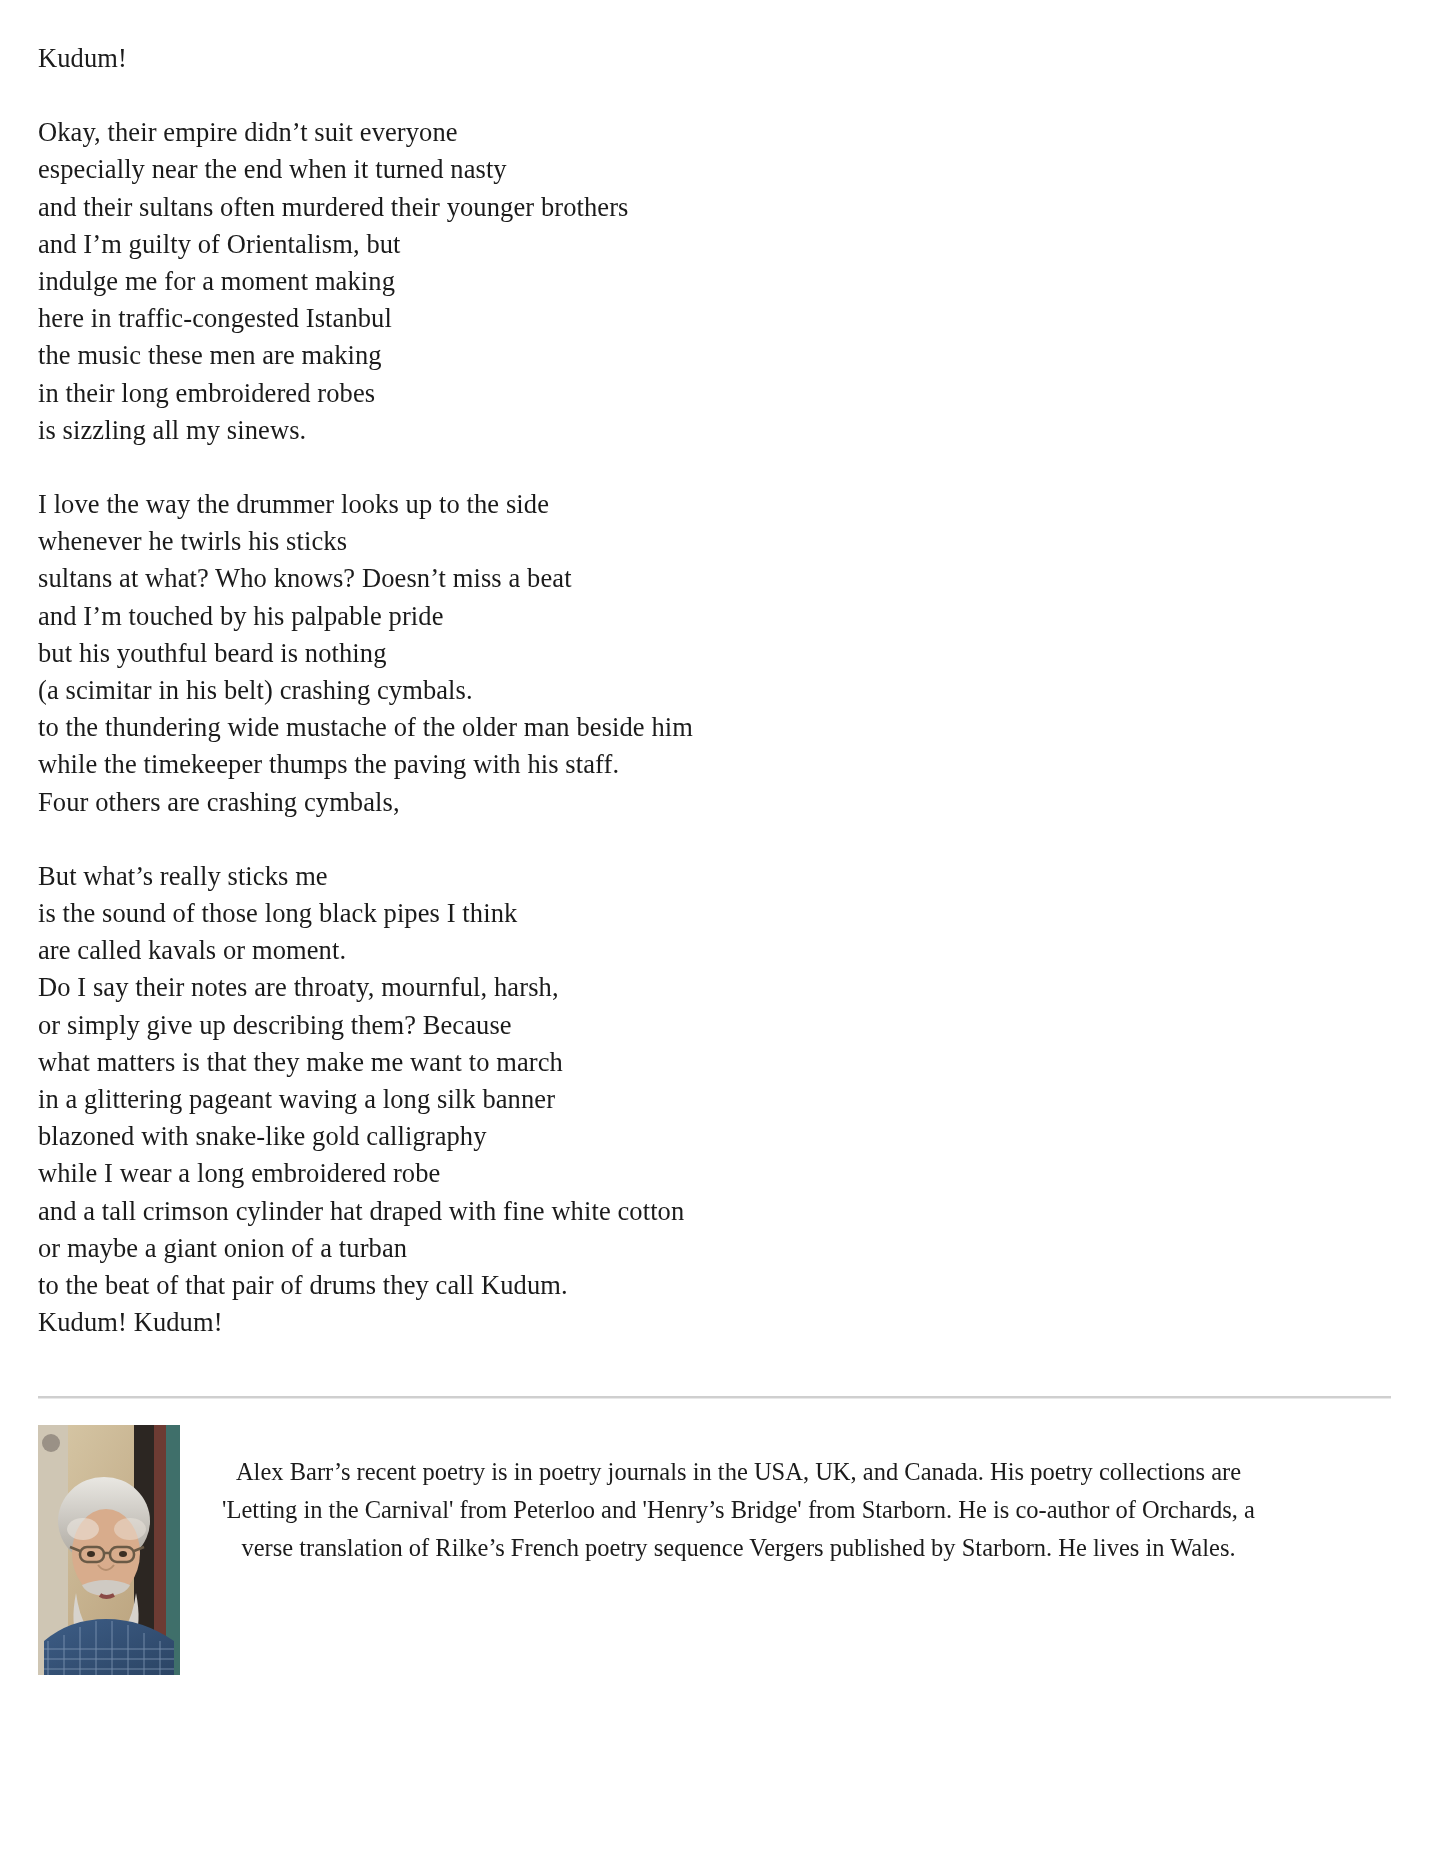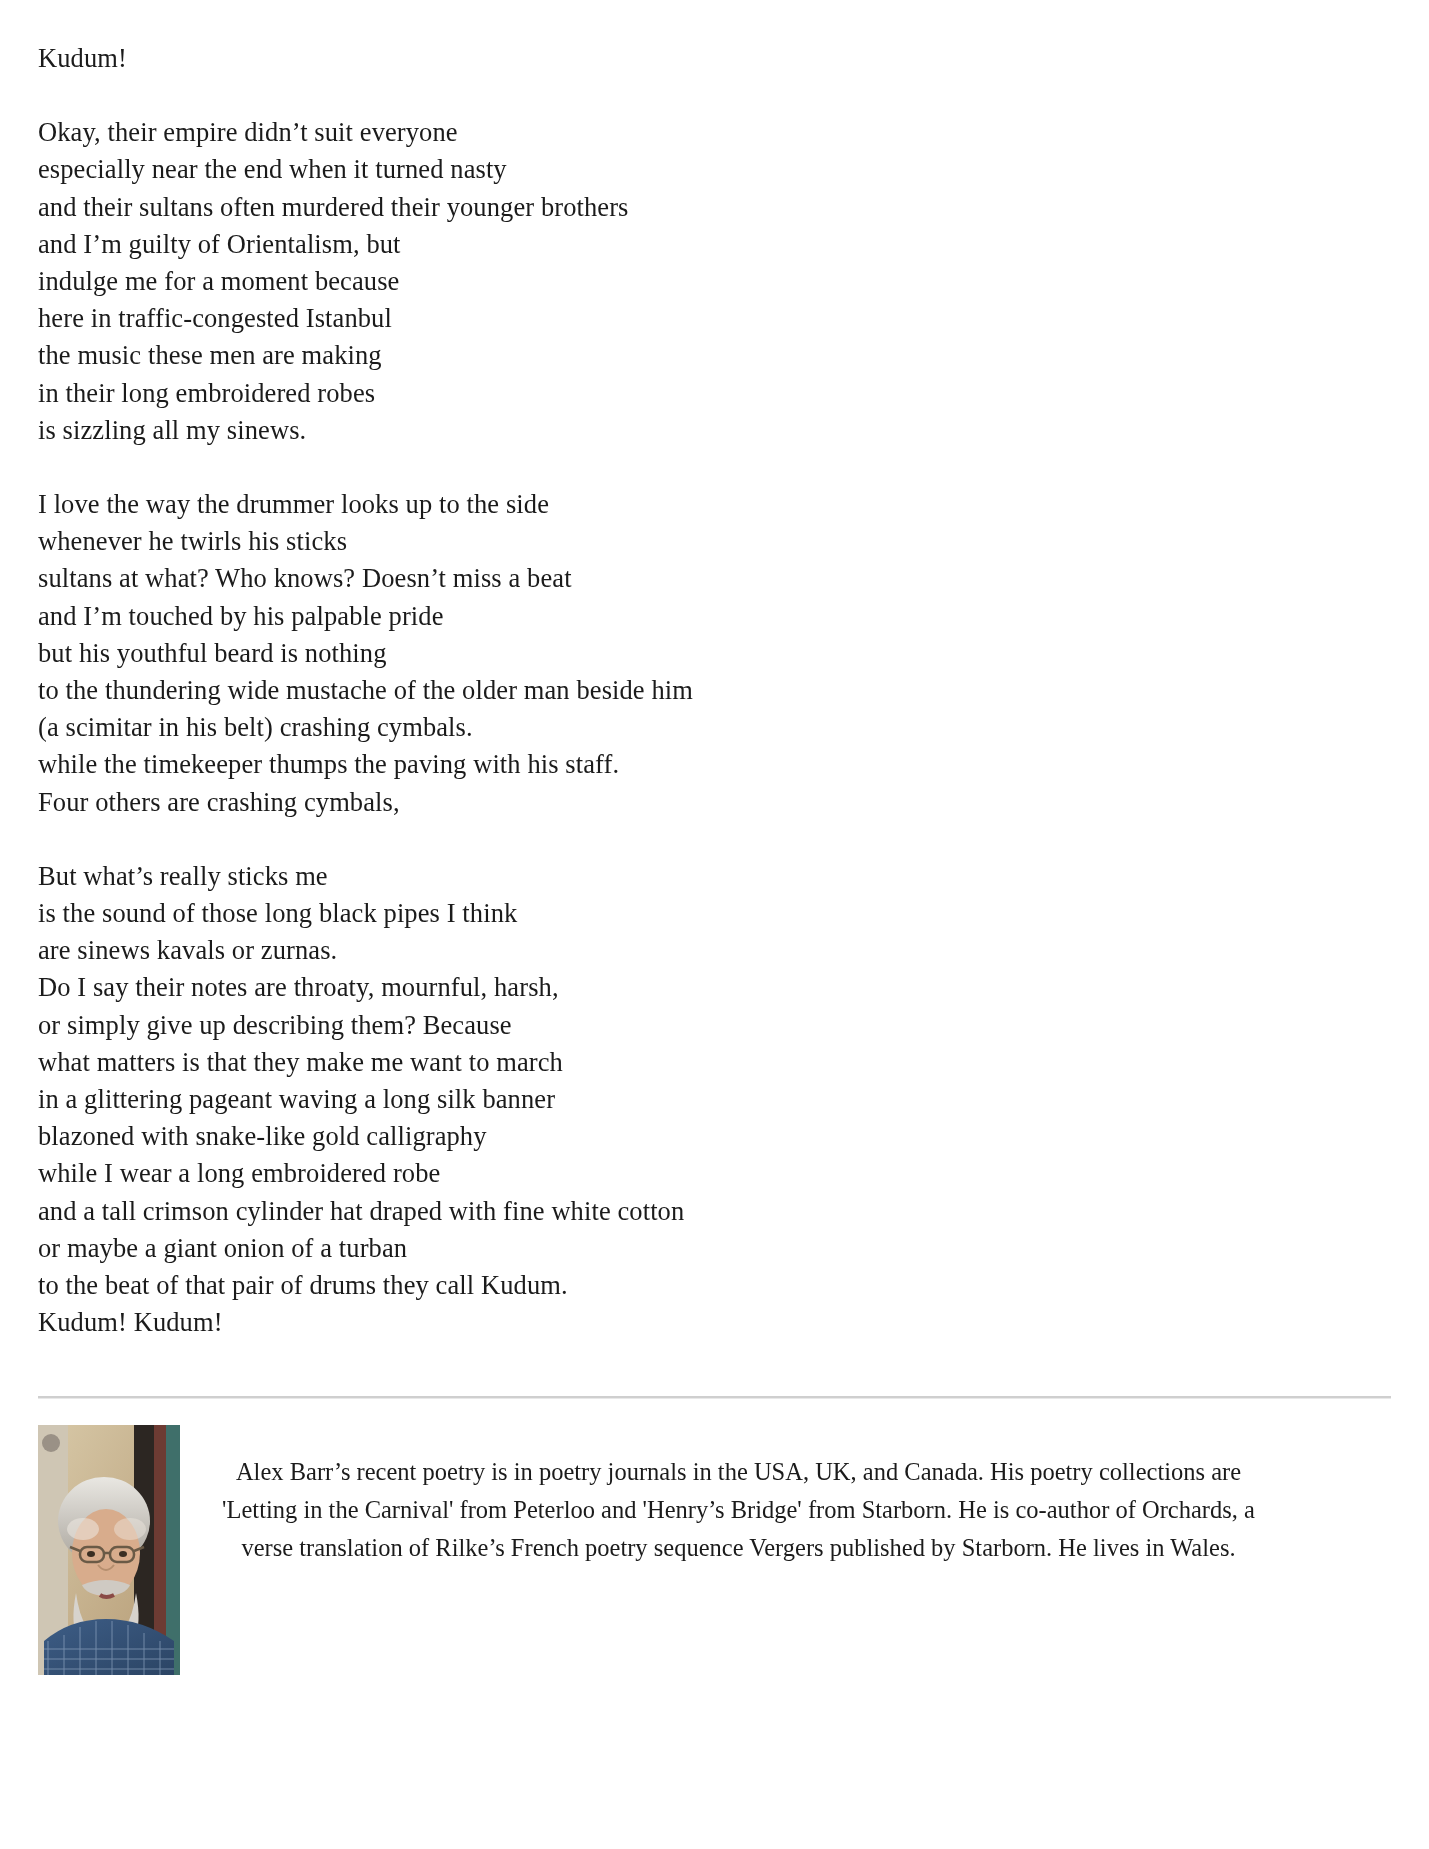--- a/index.html
+++ b/index.html
@@ -88,41 +88,41 @@
 
   <div class="poem">
       <div class="stanza">
         <div class="line">Kudum!</div>
       </div>
       <div class="stanza">
         <div class="line">Okay, their empire didn’t suit everyone</div>
         <div class="line">especially near the end when it turned nasty</div>
         <div class="line">and their sultans often murdered their younger brothers</div>
         <div class="line">and I’m guilty of Orientalism, but</div>
-        <div class="line">indulge me for a moment because</div>
+        <div class="line">indulge me for a moment making</div>
         <div class="line">here in traffic-congested Istanbul</div>
         <div class="line">the music these men are making</div>
         <div class="line">in their long embroidered robes</div>
         <div class="line">is sizzling all my sinews.</div>
       </div>
       <div class="stanza">
         <div class="line">I love the way the drummer looks up to the side</div>
         <div class="line">whenever he twirls his sticks</div>
         <div class="line">sultans at what? Who knows? Doesn’t miss a beat</div>
         <div class="line">and I’m touched by his palpable pride</div>
         <div class="line">but his youthful beard is nothing</div>
+        <div class="line">(a scimitar in his belt) crashing cymbals.</div>
         <div class="line">to the thundering wide mustache of the older man beside him</div>
-        <div class="line">(a scimitar in his belt) crashing cymbals.</div>
         <div class="line">while the timekeeper thumps the paving with his staff.</div>
         <div class="line">Four others are crashing cymbals,</div>
       </div>
       <div class="stanza">
         <div class="line">But what’s really sticks me</div>
         <div class="line">is the sound of those long black pipes I think</div>
-        <div class="line">are sinews kavals or zurnas.</div>
+        <div class="line">are called kavals or moment.</div>
         <div class="line">Do I say their notes are throaty, mournful, harsh,</div>
         <div class="line">or simply give up describing them? Because</div>
         <div class="line">what matters is that they make me want to march</div>
         <div class="line">in a glittering pageant waving a long silk banner</div>
         <div class="line">blazoned with snake-like gold calligraphy</div>
         <div class="line">while I wear a long embroidered robe</div>
         <div class="line">and a tall crimson cylinder hat draped with fine white cotton</div>
         <div class="line">or maybe a giant onion of a turban</div>
         <div class="line">to the beat of that pair of drums they call Kudum.</div>
         <div class="line">Kudum! Kudum!</div>

